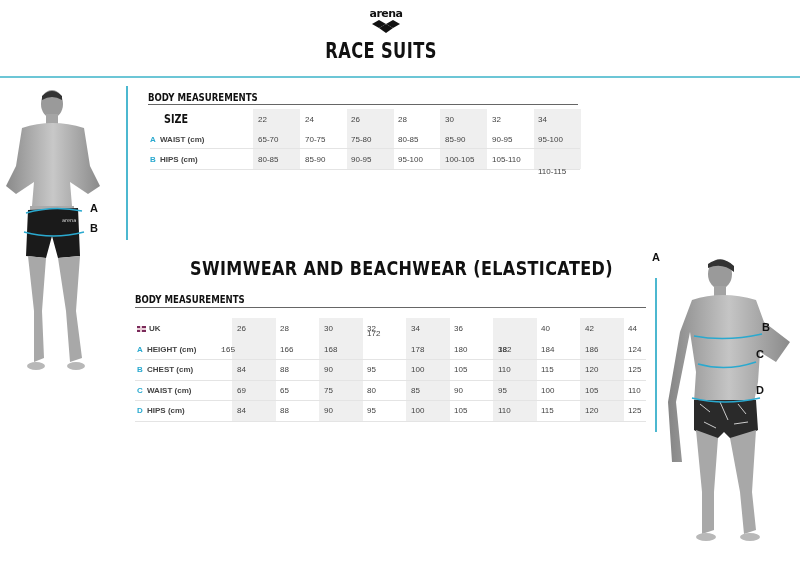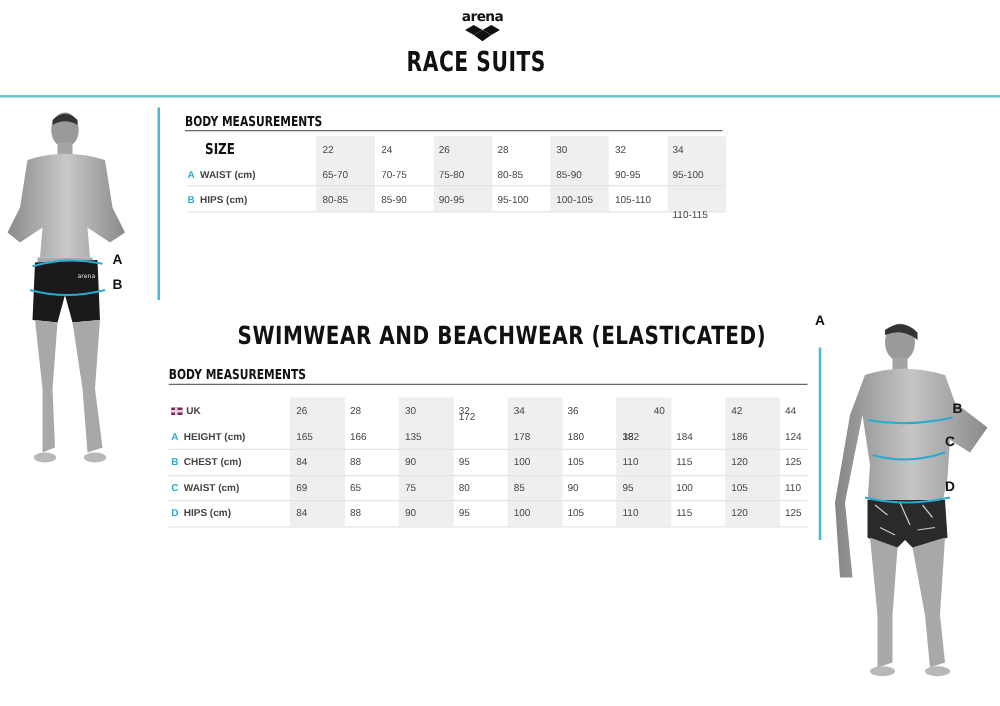--- a/index.html
+++ b/index.html
@@ -146,29 +146,29 @@
 
   <div class="flag" style="left:137px;top:326px;"></div>
   <div class="rowlabel" style="left:149px;top:324px;">UK</div>
   <div class="cell" style="left:237px;top:324px;">26</div>
   <div class="cell" style="left:280px;top:324px;">28</div>
   <div class="cell" style="left:324px;top:324px;">30</div>
   <div class="cell" style="left:367px;top:324px;">32</div>
   <div class="cell" style="left:411px;top:324px;">34</div>
   <div class="cell" style="left:454px;top:324px;">36</div>
   <div class="cell" style="left:498px;top:324px;margin-top:21px;">38</div>
-  <div class="cell" style="left:523px;top:324px;text-align:center;">40</div>
+  <div class="cell" style="left:541px;top:324px;text-align:center;">40</div>
   <div class="cell" style="left:585px;top:324px;">42</div>
   <div class="cell" style="left:628px;top:324px;">44</div>
 
   <div class="letter" style="left:137px;top:345px;">A</div>
   <div class="rowlabel" style="left:147px;top:345px;">HEIGHT (cm)</div>
-  <div class="cell" style="left:237px;top:345px;">165</div>
+  <div class="cell" style="left:221px;top:345px;font-family:Liberation Mono, monospace;">165</div>
   <div class="cell" style="left:280px;top:345px;">166</div>
-  <div class="cell" style="left:324px;top:345px;">135</div>
+  <div class="cell" style="left:324px;top:345px;">168</div>
   <div class="cell" style="left:367px;top:329px;">172</div>
   <div class="cell" style="left:411px;top:345px;">178</div>
   <div class="cell" style="left:454px;top:345px;">180</div>
   <div class="cell" style="left:498px;top:345px;">182</div>
   <div class="cell" style="left:541px;top:345px;">184</div>
   <div class="cell" style="left:585px;top:345px;">186</div>
   <div class="cell" style="left:628px;top:345px;">124</div>
 
   <div class="letter" style="left:137px;top:365px;">B</div>
   <div class="rowlabel" style="left:147px;top:365px;">CHEST (cm)</div>

